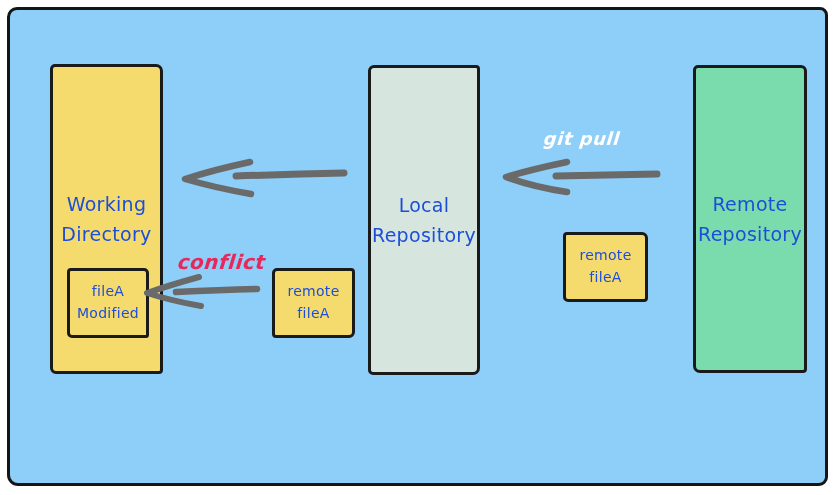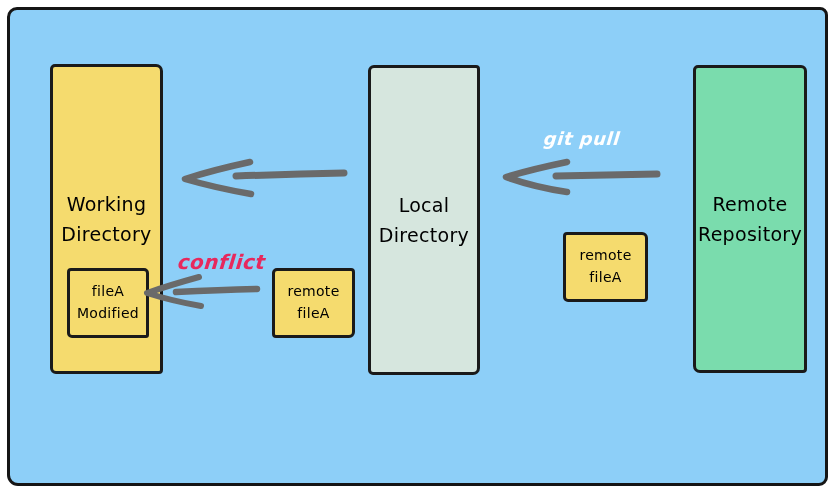--- a/index.html
+++ b/index.html
@@ -30,21 +30,21 @@
     position: absolute;
     box-sizing: border-box;
     border: 3px solid #1a1a1a;
     display: flex;
     align-items: center;
     justify-content: center;
     text-align: center;
   }
   .box-label {
     white-space: pre-line;
-    color: #000000;
+    color: #1d4ed8;
     letter-spacing: 0.3px;
   }
   .lg { font-size: 19px; line-height: 1.6; }
   .sm { font-size: 14px; line-height: 1.55; }
 
   .wd {
     left: 40px; top: 54px;
     width: 113px; height: 310px;
     background: #F5DB6E;
     border-radius: 5px 7px 4px 6px;
@@ -124,21 +124,21 @@
       <div class="box-label lg">Working
 Directory</div>
       <div class="box inner-file">
         <div class="box-label sm">fileA
 Modified</div>
       </div>
     </div>
 
     <div class="box local">
       <div class="box-label lg">Local
-Directory</div>
+Repository</div>
     </div>
 
     <div class="box remote">
       <div class="box-label lg">Remote
 Repository</div>
     </div>
 
     <div class="box file-pull">
       <div class="box-label sm">remote
 fileA</div>

